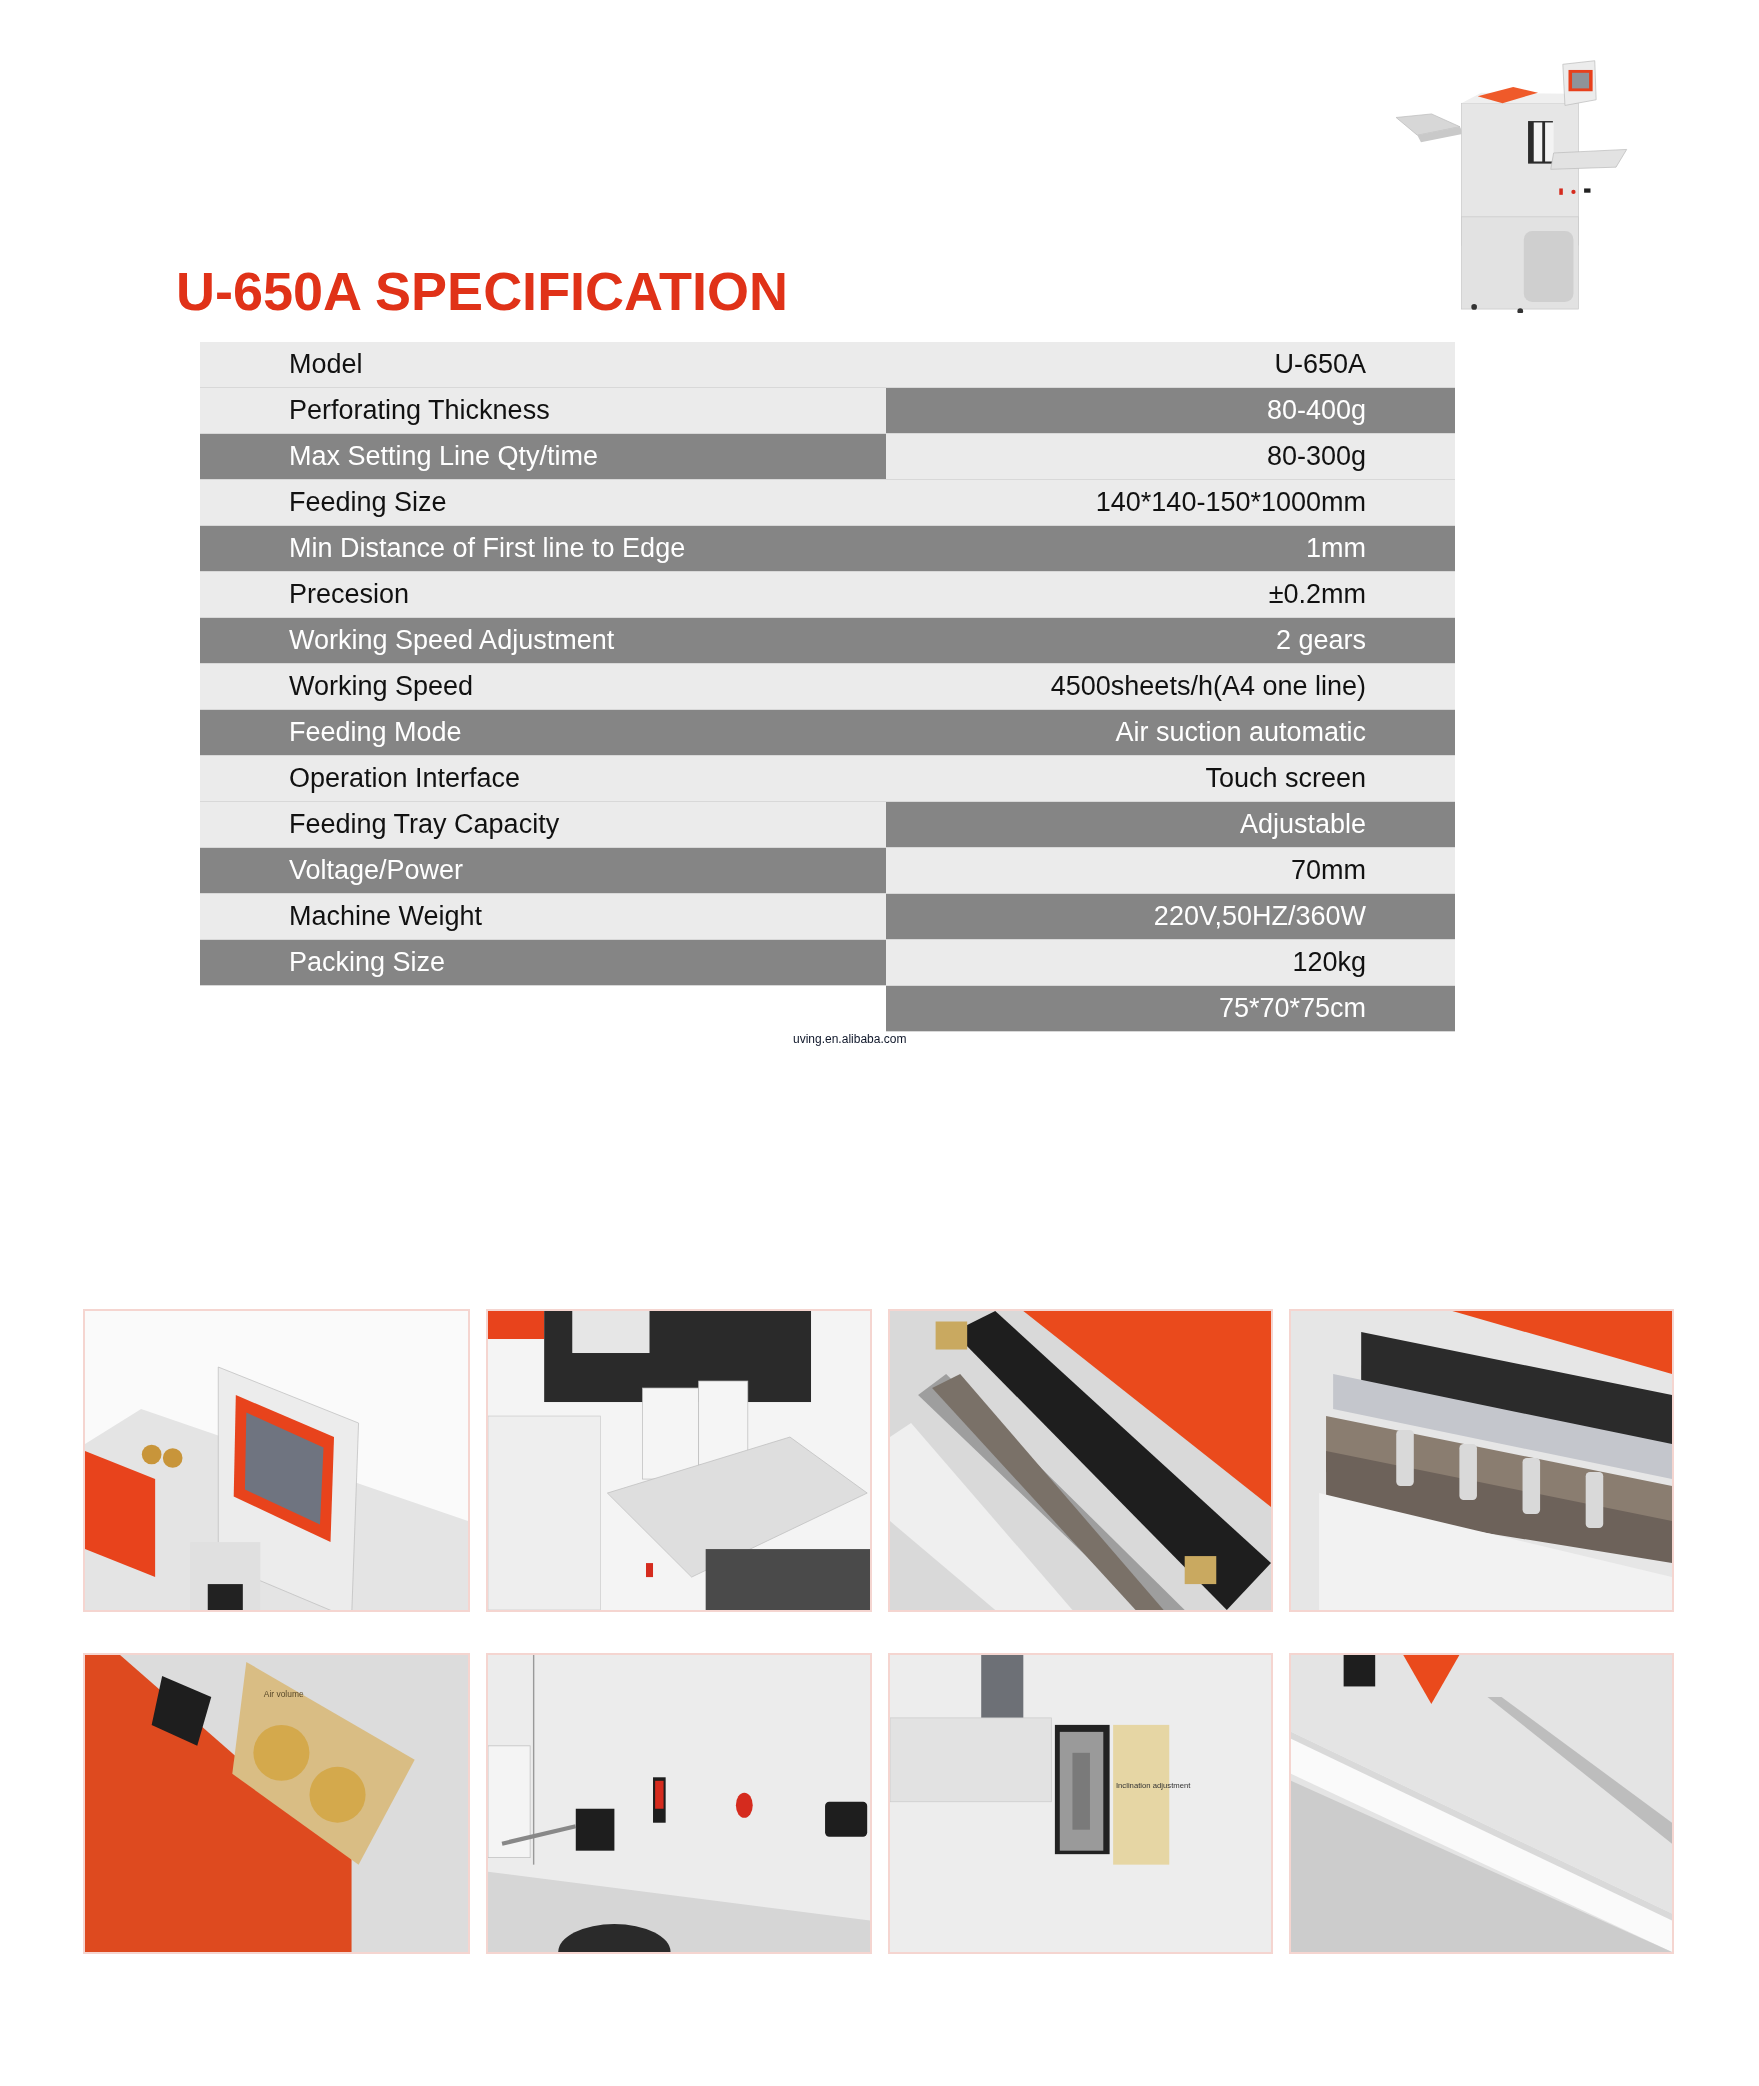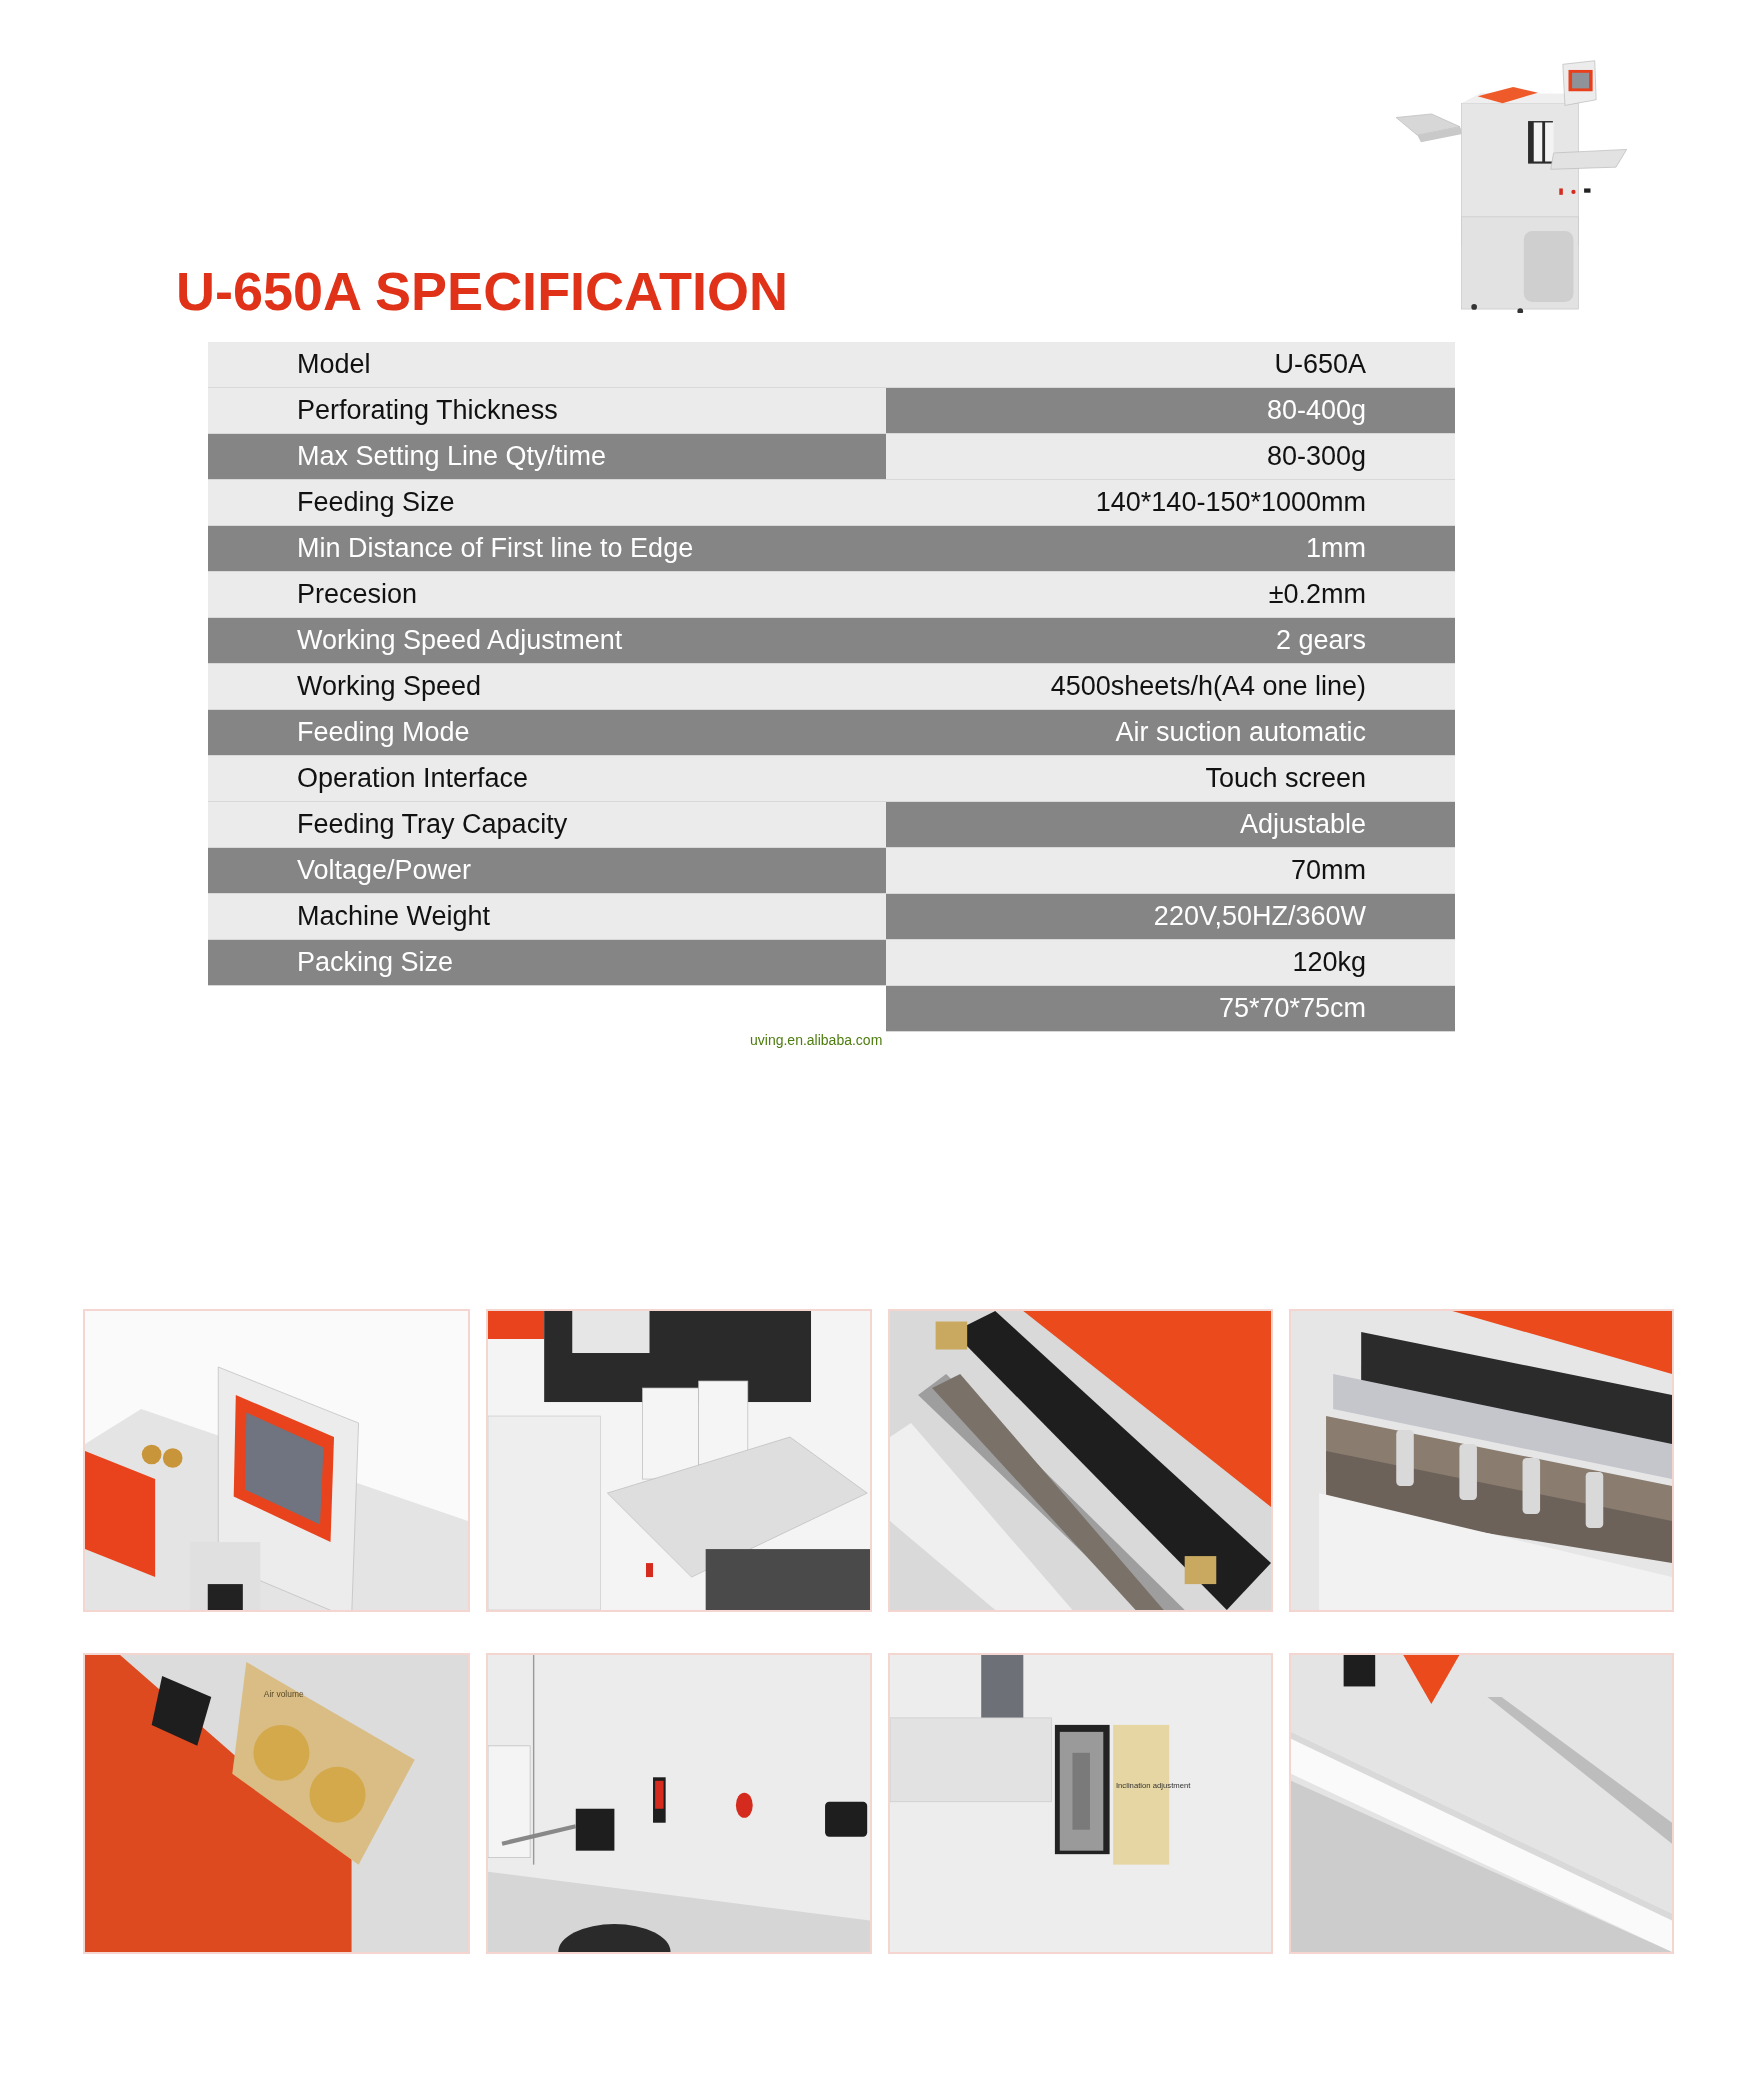--- a/index.html
+++ b/index.html
@@ -2,29 +2,29 @@
 <html style="font-size:11.3px"><head>
 <meta charset="utf-8">
 <style>
   html, body { margin:0; padding:0; }
   body { width:1759px; height:2087px; background:#ffffff; position:relative; overflow:hidden;
          font-family:"Liberation Sans", "DejaVu Sans", sans-serif; }
   .hero { position:absolute; left:1389px; top:43px; width:298px; height:269px; }
   .title { position:absolute; left:176px; top:264px; margin:0; font-size:54px; font-weight:700;
            color:#e03218; letter-spacing:0px; line-height:1; }
   .spec-col { position:absolute; top:342px; }
-  .spec-col.left { left:180px; width:824px;padding-left:28px; }
+  .spec-col.left { left:172px; width:824px;padding-left:28px; }
   .spec-col.right { left:886px; width:569px; }
   .row { height:46px; box-sizing:border-box; display:flex; align-items:center;
          font-size:27px; border-bottom:0.7px solid #d8d8d8; }
   .row.light { background:#ebebeb; color:#111; }
   .row.dark { background:#858585; color:#fff; }
   .left .row { padding-left:89px; }
   .right .row { justify-content:flex-end; padding-right:89px; }
-  .watermark { position:absolute; left:750px; top:1032px; font-size:14px; color:#4d7c0f; }
+  .watermark { position:absolute; left:793px; top:1032px; font-size:12px; color:#0f172a; }
   .tile { position:absolute; box-sizing:border-box; border:2.1px solid #f5d5d0; overflow:hidden; background:#e9e9e9; }
   .tile svg { width:100%; height:100%; display:block; }
 </style>
 </head>
 <body>
 
 <div class="hero">
   <svg viewBox="0 0 420 380">
 
     <polygon points="10,105 60,100 100,118 40,130" fill="#d7d7d7" stroke="#bbb"></polygon>

